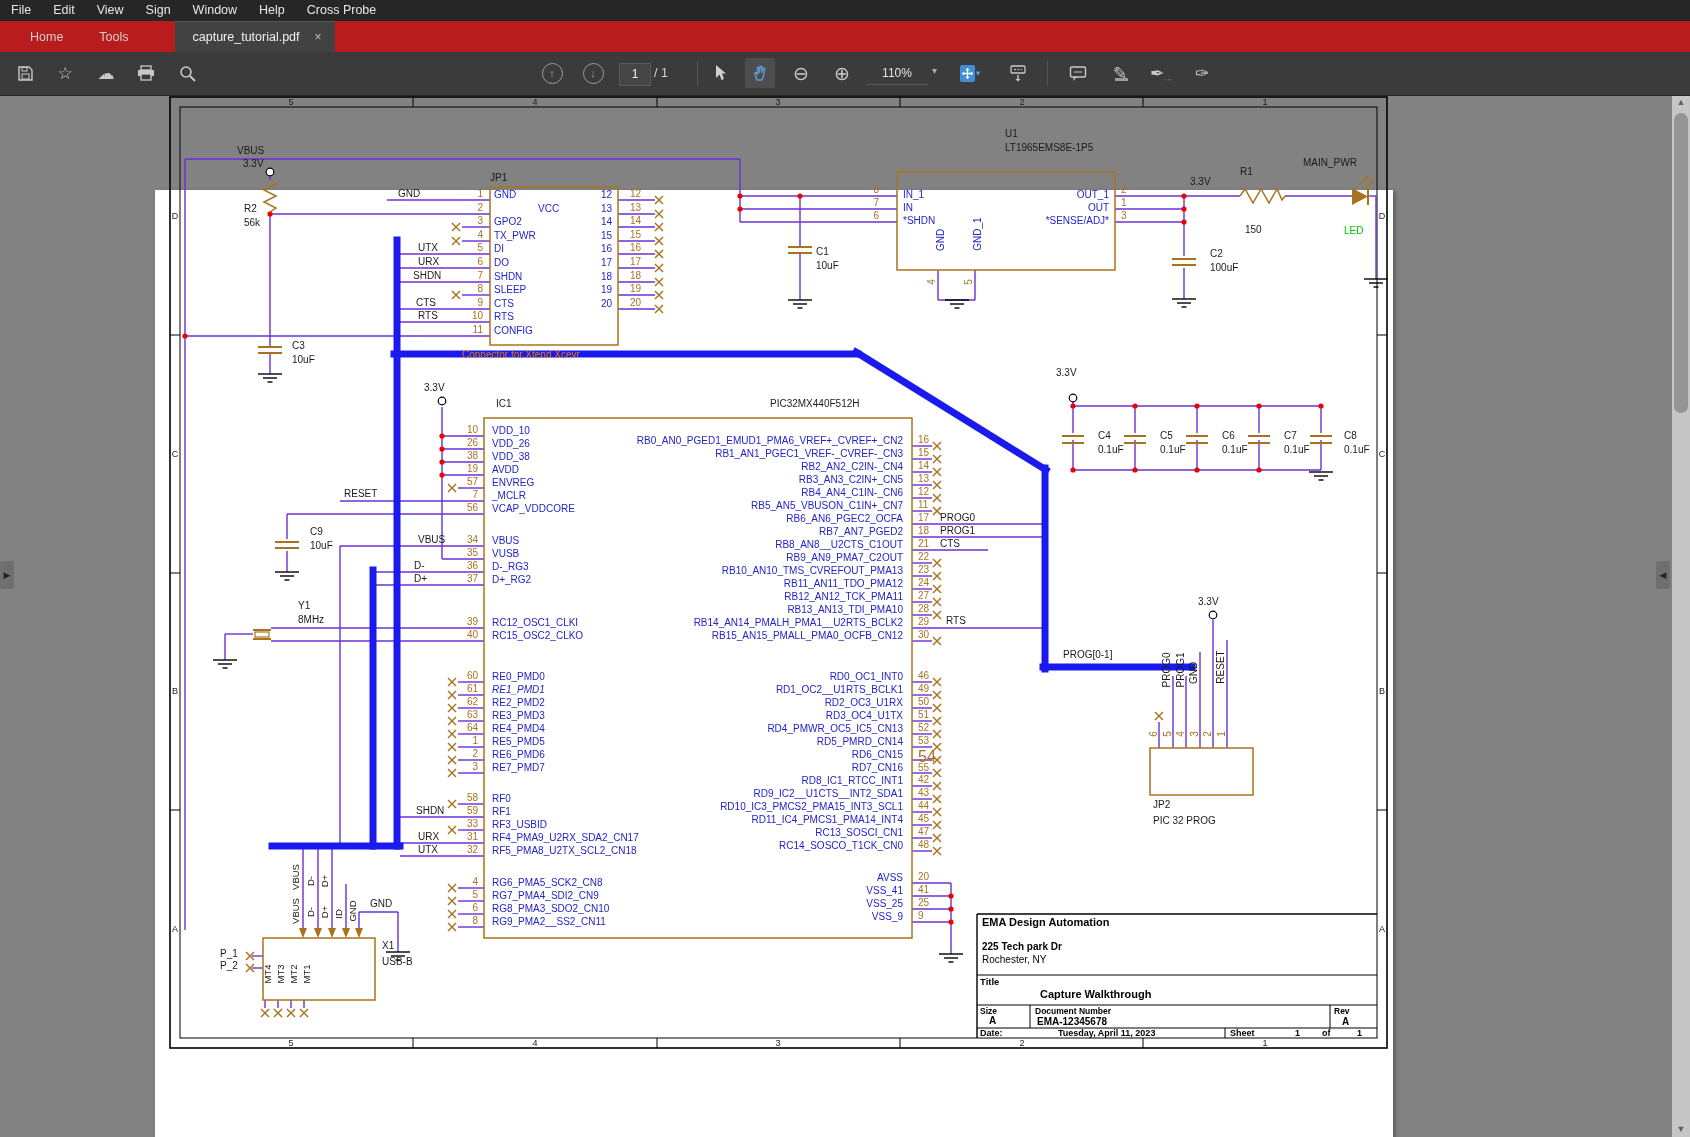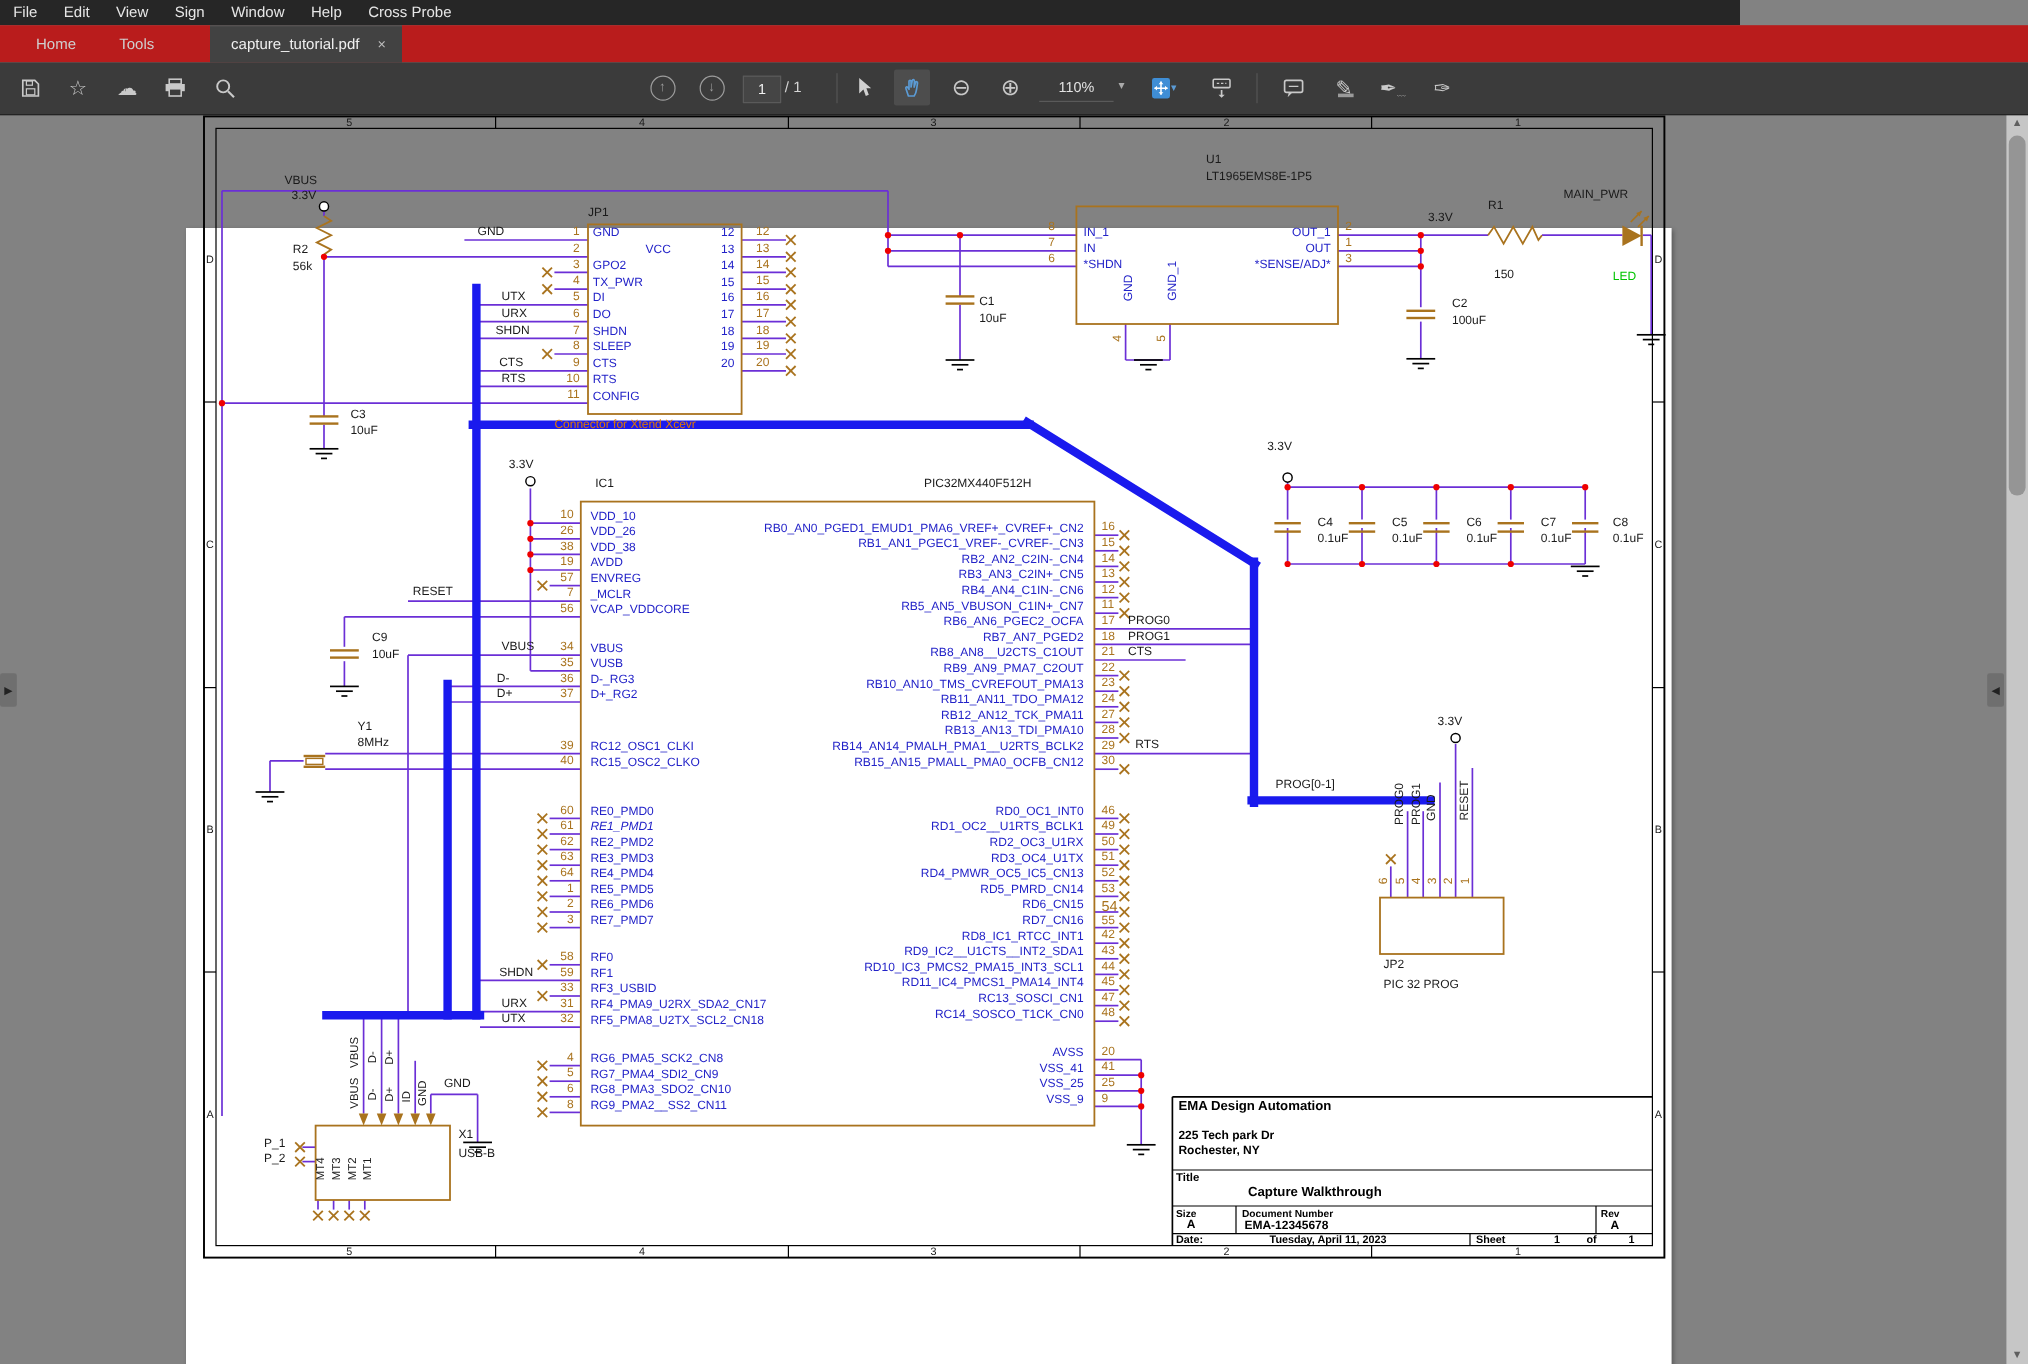--- a/index.html
+++ b/index.html
@@ -1,19 +1,19 @@
 <!DOCTYPE html>
 <html><head>
 <meta charset="utf-8">
 <style>
   html,body{margin:0;padding:0;}
   body{width:1690px;height:1137px;overflow:hidden;position:relative;background:#828282;
        font-family:"Liberation Sans",sans-serif;-webkit-font-smoothing:antialiased;}
   
-  #menubar{position:absolute;left:0;top:0;width:1450px;height:21px;background:#262626;display:flex;align-items:center;z-index:50;}
+  #menubar{position:absolute;left:0;top:0;width:1690px;height:21px;background:#262626;display:flex;align-items:center;z-index:50;}
   .menu-item{color:#e6e6e6;font-size:12.5px;padding:0 11px;height:21px;line-height:21px;cursor:default;}
   #tabbar{position:absolute;left:0;top:21px;width:1690px;height:31px;background:#b91c1c;z-index:50;display:flex;align-items:stretch;}
   .tab{color:#cfcfcf;font-size:12.5px;display:flex;align-items:center;padding:0 18px;cursor:default;}
   .tab.doc{background:#424242;color:#f0f0f0;border-top:1px solid #555;padding-right:10px;margin-left:28px;}
   .tab-close{margin-left:12px;color:#bdbdbd;font-size:12px;padding:0 3px;cursor:pointer;}
   #toolbar{position:absolute;left:0;top:52px;width:1690px;height:43px;background:#3b3b3b;border-bottom:1px solid #232323;z-index:50;}
   .tbtn{position:absolute;top:6px;width:30px;height:30px;display:flex;align-items:center;justify-content:center;color:#c9c9c9;cursor:pointer;border-radius:2px;}
   .tbtn svg{display:block;}
   .tsep{position:absolute;top:9px;width:1px;height:25px;background:#555;}
   .glyph{font-size:17px;color:#c9c9c9;line-height:1;}
@@ -780,21 +780,21 @@
     <div class="slab n" style="left: 918px; top: 591px; font-size: 10px;">27</div>
     <div class="slab n" style="left: 918px; top: 604px; font-size: 10px;">28</div>
     <div class="slab n" style="left: 918px; top: 617px; font-size: 10px;">29</div>
     <div class="slab n" style="left: 918px; top: 630px; font-size: 10px;">30</div>
     <div class="slab n" style="left: 918px; top: 671px; font-size: 10px;">46</div>
     <div class="slab n" style="left: 918px; top: 684px; font-size: 10px;">49</div>
     <div class="slab n" style="left: 918px; top: 697px; font-size: 10px;">50</div>
     <div class="slab n" style="left: 918px; top: 710px; font-size: 10px;">51</div>
     <div class="slab n" style="left: 918px; top: 723px; font-size: 10px;">52</div>
     <div class="slab n" style="left: 918px; top: 736px; font-size: 10px;">53</div>
-    <div class="slab n" style="left: 918px; top: 749px; font-size: 12px;">54</div>
+    <div class="slab n" style="left: 918px; top: 749px; font-size: 16px;">54</div>
     <div class="slab n" style="left: 918px; top: 763px; font-size: 10px; text-align: center;">55</div>
     <div class="slab n" style="left: 918px; top: 775px; font-size: 10px;">42</div>
     <div class="slab n" style="left: 918px; top: 788px; font-size: 10px;">43</div>
     <div class="slab n" style="left: 918px; top: 801px; font-size: 10px;">44</div>
     <div class="slab n" style="left: 918px; top: 814px; font-size: 10px;">45</div>
     <div class="slab n" style="left: 918px; top: 827px; font-size: 10px;">47</div>
     <div class="slab n" style="left: 918px; top: 840px; font-size: 10px;">48</div>
     <div class="slab n" style="left: 918px; top: 872px; font-size: 10px;">20</div>
     <div class="slab n" style="left: 918px; top: 885px; font-size: 10px;">41</div>
     <div class="slab n" style="left: 918px; top: 898px; font-size: 10px;">25</div>
@@ -836,21 +836,21 @@
     <div class="slab k" style="left: 175px; top: 687px; font-size: 9px; transform: translateX(-50%);">B</div>
     <div class="slab k" style="left: 175px; top: 925px; font-size: 9px; transform: translateX(-50%);">A</div>
     <div class="slab k" style="left: 1382px; top: 212px; font-size: 9px; transform: translateX(-50%);">D</div>
     <div class="slab k" style="left: 1382px; top: 450px; font-size: 9px; transform: translateX(-50%);">C</div>
     <div class="slab k" style="left: 1382px; top: 687px; font-size: 9px; transform: translateX(-50%);">B</div>
     <div class="slab k" style="left: 1382px; top: 925px; font-size: 9px; transform: translateX(-50%);">A</div>
   </div>
 
 <div class="tb" style="left:982px;top:917px;font-size:11px;font-weight:bold">EMA Design Automation</div>
 <div class="tb" style="left:982px;top:942px;font-size:10px;font-weight:bold">225 Tech park Dr</div>
-<div class="tb" style="left:982px;top:955px;font-size:10px;font-weight:bold">Rochester, NY</div>
+<div class="tb" style="left:982px;top:955px;font-size:10px;font-weight:normal">Rochester, NY</div>
 <div class="tb" style="left:980px;top:977px;font-size:9.5px;font-weight:bold">Title</div>
 <div class="tb" style="left:1040px;top:989px;font-size:11px;font-weight:bold">Capture Walkthrough</div>
 <div class="tb" style="left:980px;top:1007px;font-size:8.5px;font-weight:bold">Size</div>
 <div class="tb" style="left:989px;top:1016px;font-size:10px;font-weight:bold">A</div>
 <div class="tb" style="left:1035px;top:1007px;font-size:8.5px;font-weight:bold">Document Number</div>
 <div class="tb" style="left:1037px;top:1017px;font-size:10px;font-weight:bold">EMA-12345678</div>
 <div class="tb" style="left:1334px;top:1007px;font-size:8.5px;font-weight:bold">Rev</div>
 <div class="tb" style="left:1342px;top:1017px;font-size:10px;font-weight:bold">A</div>
 <div class="tb" style="left:980px;top:1029px;font-size:9px;font-weight:bold">Date:</div>
 <div class="tb" style="left:1058px;top:1029px;font-size:9px;font-weight:bold">Tuesday, April 11, 2023</div>

